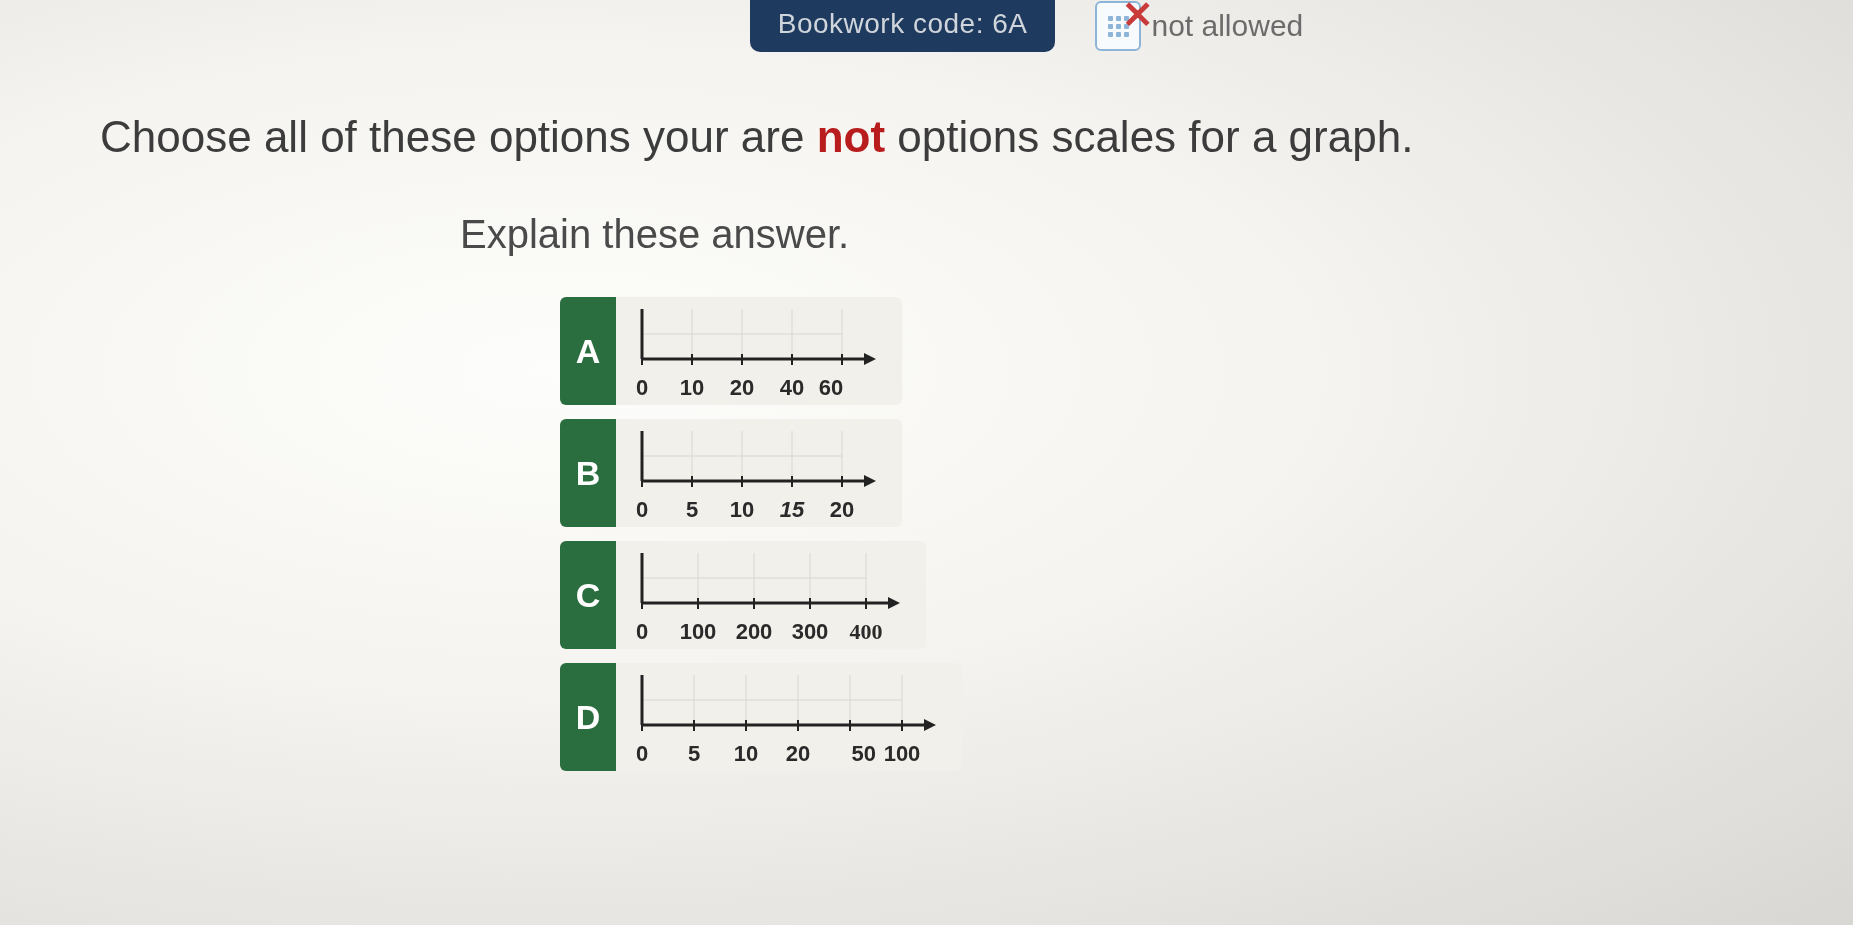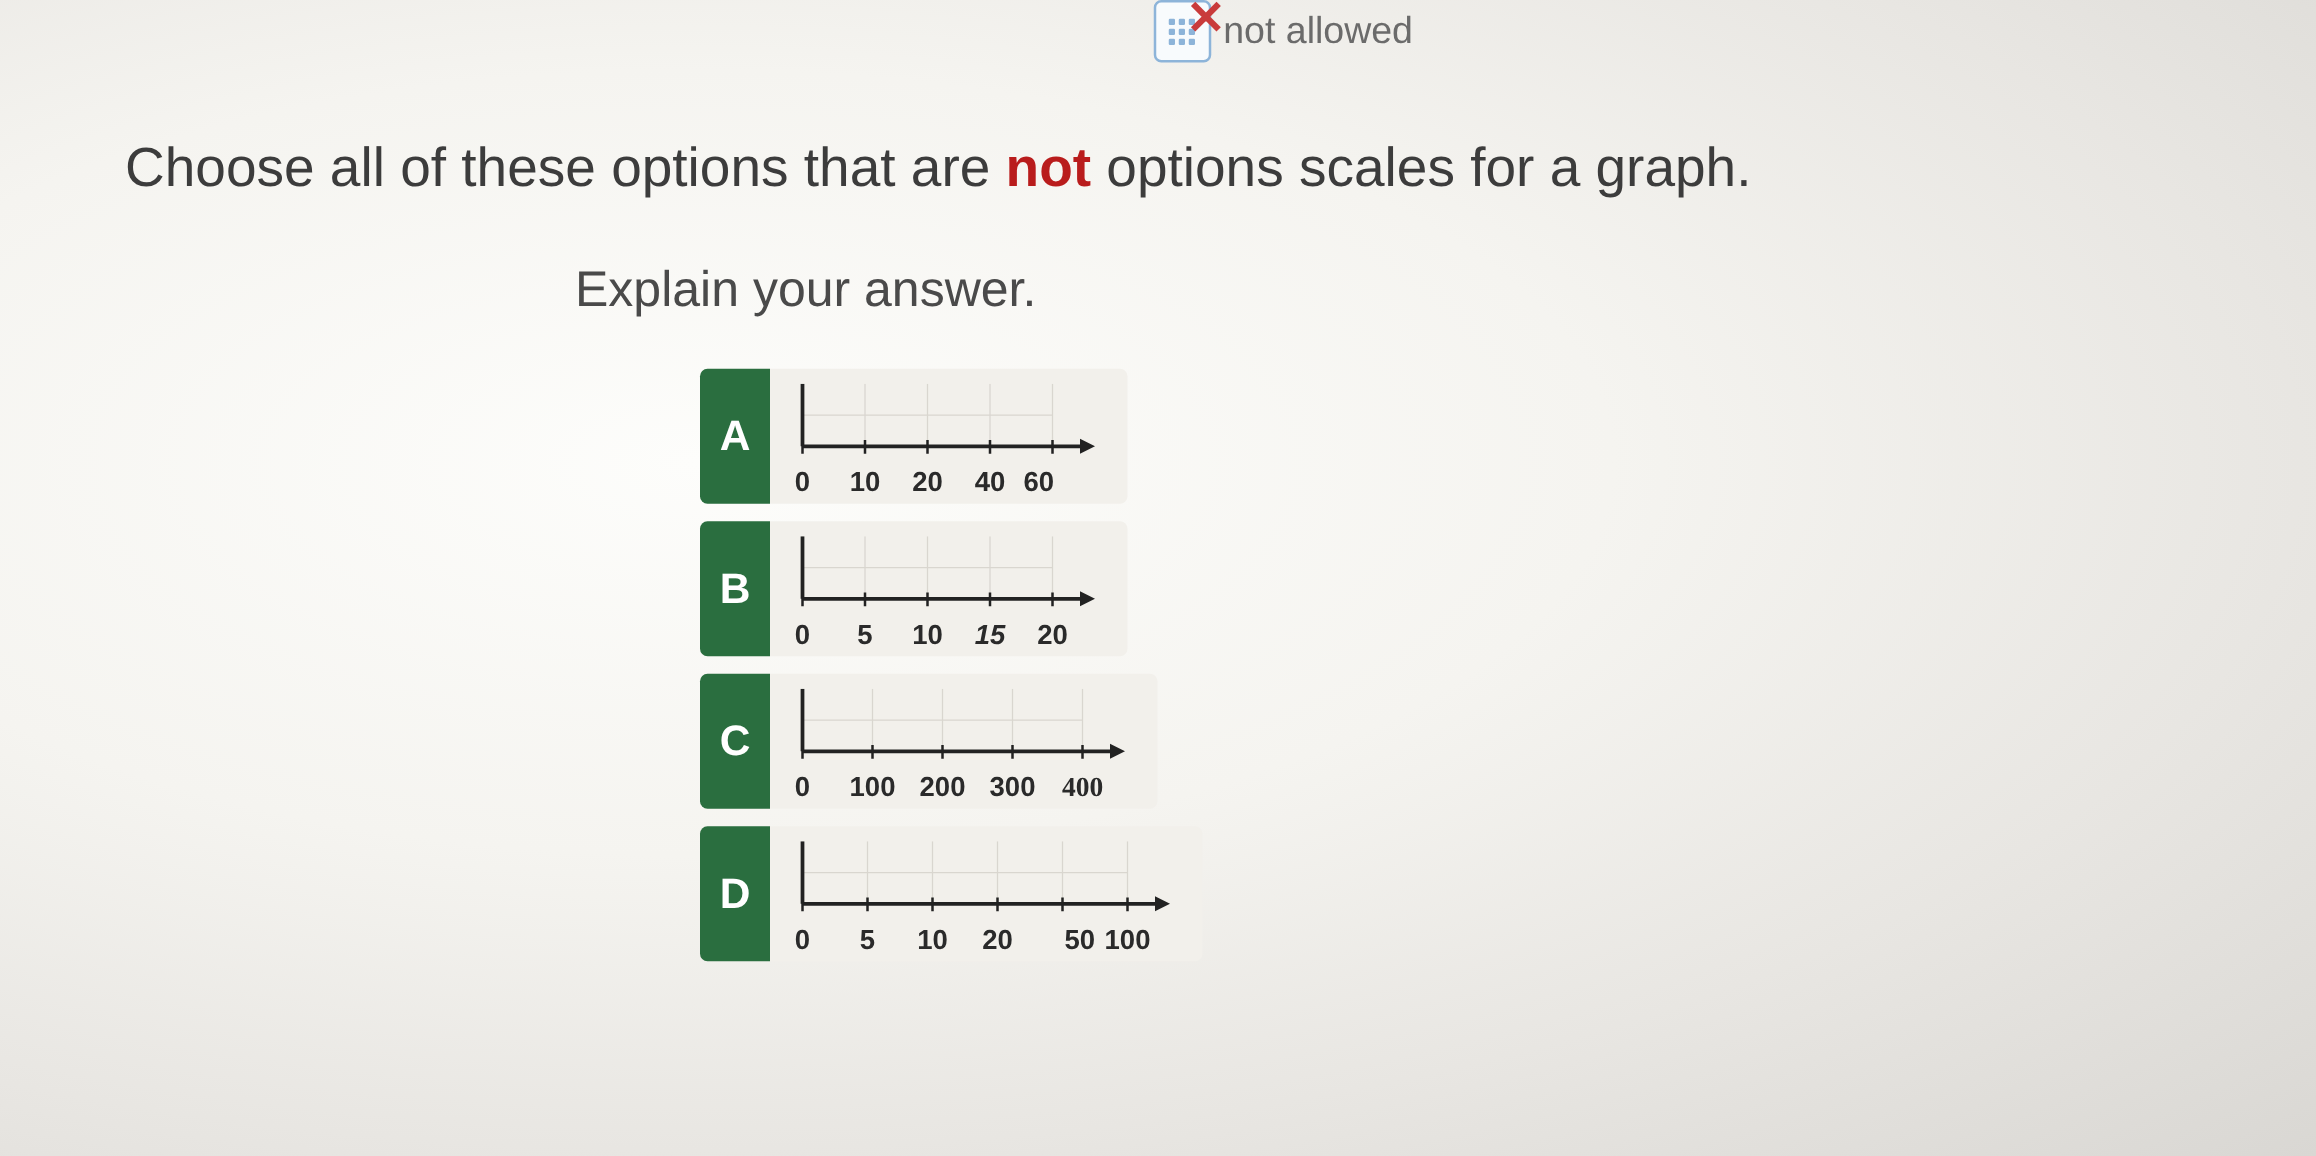--- a/index.html
+++ b/index.html
@@ -118,20 +118,21 @@
   }
   .tick-labels span {
     display: inline-block;
     text-align: center;
   }
 </style>
 </head>
 <body>
 
 <div class="header-row">
+  <div class="bookwork-badge">Bookwork code: 6A</div>
   <div class="calc-block">
     <div class="calc-icon-wrap">
       <div class="calc-row">
           <div class="calc-dot"></div>
           <div class="calc-dot"></div>
           <div class="calc-dot"></div>
         </div>
       <div class="calc-row">
           <div class="calc-dot"></div>
           <div class="calc-dot"></div>
@@ -142,24 +143,24 @@
           <div class="calc-dot"></div>
           <div class="calc-dot"></div>
         </div>
       <span class="calc-x">✕</span>
     </div>
     <span>not allowed</span>
   </div>
 </div>
 
 <div class="question">
-  <span>Choose all of these options that are </span><b>not</b><span> options scales for a graph.</span>
+  <span>Choose all of these options your are </span><b>not</b><span> options scales for a graph.</span>
 </div>
 
-<div class="explain">Explain your answer.</div>
+<div class="explain">Explain these answer.</div>
 
 <div class="options" id="options">
     <div class="option" style="width: 342px;">
     <div class="opt-letter">A</div>
     <div class="opt-body" style="width:286px">
       <div class="axis-plot" style="width:250px">
         <svg width="250" height="64">
             <line x1="12" y1="0" x2="12" y2="50" stroke="#d9d6cf" stroke-width="1"></line>
             <line x1="62" y1="0" x2="62" y2="50" stroke="#d9d6cf" stroke-width="1"></line>
             <line x1="112" y1="0" x2="112" y2="50" stroke="#d9d6cf" stroke-width="1"></line>

